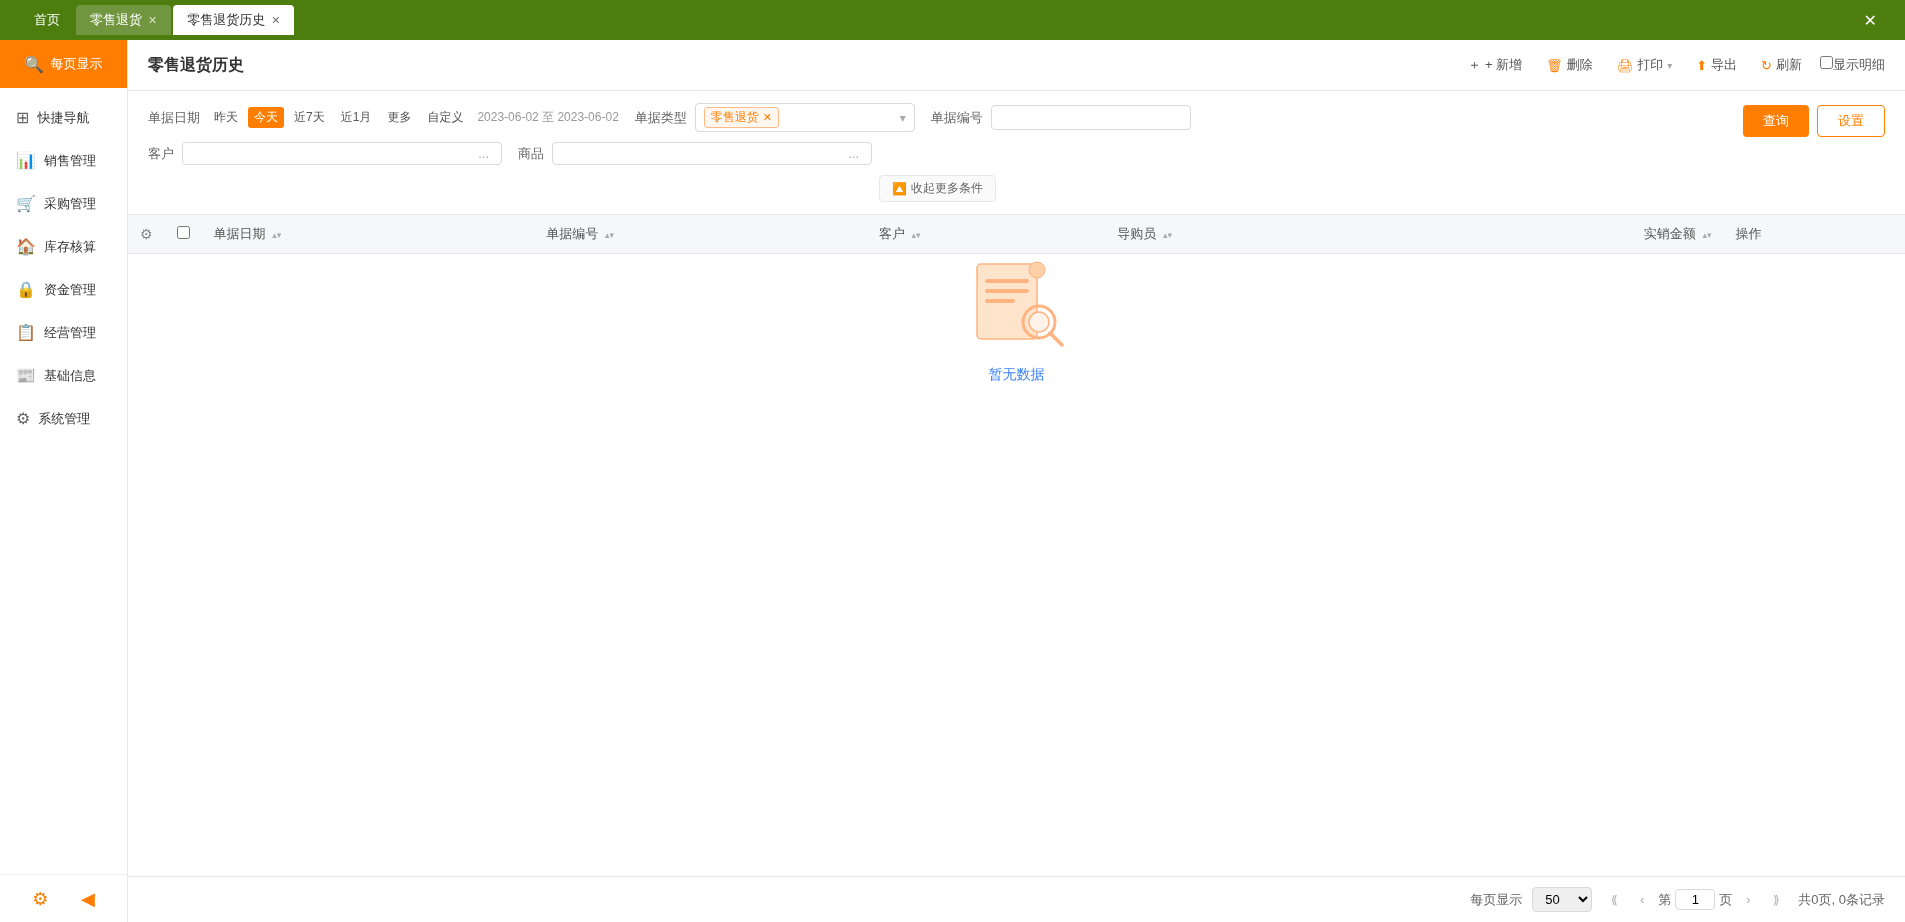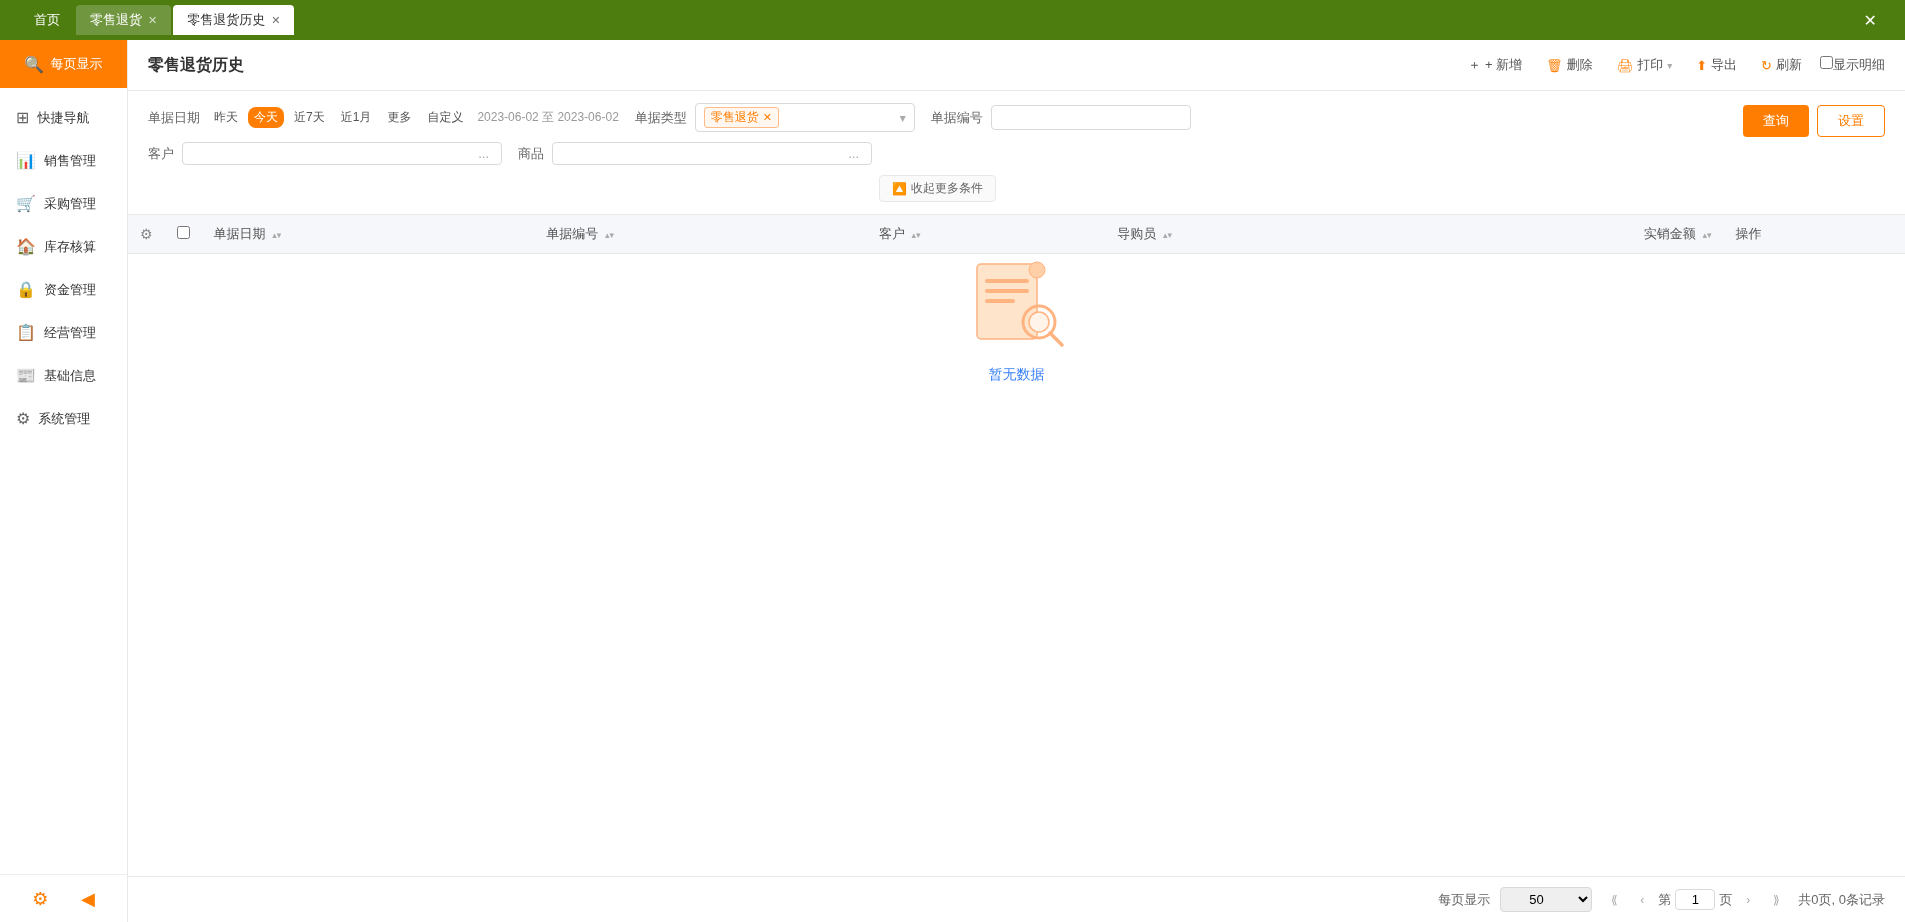--- a/index.html
+++ b/index.html
@@ -37,21 +37,21 @@
     .show-detail { display: flex; align-items: flex-start; gap: 0; font-size: 13px; color: #555; }
     .show-detail input[type=checkbox] { cursor: pointer; }
 
     
     .filter-area { background: #fff; padding: 12px 20px; border-bottom: 1px solid #e8e8e8; flex-shrink: 0; }
     .filter-row { display: flex; align-items: center; gap: 16px; margin-bottom: 10px; flex-wrap: wrap; }
     .filter-item { display: flex; align-items: center; gap: 8px; }
     .filter-label { color: #666; font-size: 13px; white-space: nowrap; }
     .date-shortcuts { display: flex; align-items: center; gap: 4px; }
     .date-btn { padding: 2px 6px; border-radius: 3px; cursor: pointer; font-size: 12px; color: #555; }
-    .date-btn.active { background: #ff7d00; color: #fff; border-radius: 8px; }
+    .date-btn.active { background: #ff7d00; color: #fff; border-radius: 3px; }
     .date-range { font-size: 12px; color: #999; margin-left: 4px; }
     .tag-input { display: flex; align-items: center; gap: 4px; border: 1px solid #d9d9d9; border-radius: 4px; padding: 3px 8px; min-width: 200px; background: #fff; }
     .tag { background: #fff7f0; border: 1px solid #ffbb88; color: #ff7d00; border-radius: 3px; padding: 1px 6px; font-size: 12px; display: flex; align-items: center; gap: 4px; }
     .tag-x { cursor: pointer; font-size: 11px; }
     .tag-chevron { color: #aaa; font-size: 12px; cursor: pointer; margin-left: auto; }
     .text-input { border: 1px solid #d9d9d9; border-radius: 4px; padding: 4px 8px; font-size: 13px; width: 200px; outline: none; }
     .ellipsis-btn { color: #aaa; cursor: pointer; padding: 0 4px; }
     .collapse-btn { display: flex; align-items: center; gap: 4px; color: #666; font-size: 12px; cursor: pointer; padding: 4px 12px; border: 1px solid #e8e8e8; border-radius: 4px; background: #fafafa; }
 
     
@@ -66,21 +66,21 @@
     th .sort-arrows { display: inline-flex; flex-direction: column; gap: 0; margin-left: 3px; font-size: 9px; color: #aaa; }
     td { padding: 10px 12px; font-size: 13px; color: #333; border-bottom: 1px solid #f0f0f0; }
     .col-checkbox { width: 36px; text-align: center; }
     .col-setting { width: 36px; text-align: center; }
     .setting-icon { cursor: pointer; color: #888; font-size: 14px; }
     .empty-text { color: #3b82f6; font-size: 14px; }
 
     
     .pagination-bar { background: #fff; border-top: 1px solid #e8e8e8; padding: 10px 20px; display: flex; align-items: center; justify-content: flex-end; gap: 10px; flex-shrink: 0; }
     .page-size-label { color: #666; font-size: 13px; }
-    .page-size-select { border: 1px solid #d9d9d9; border-radius: 4px; padding: 3px 24px; font-size: 13px; outline: none; }
+    .page-size-select { border: 1px solid #d9d9d9; border-radius: 4px; padding: 3px 8px; font-size: 13px; outline: none; }
     .page-nav { display: flex; align-items: center; gap: 4px; }
     .page-nav-btn { width: 24px; height: 24px; display: flex; align-items: center; justify-content: center; cursor: pointer; color: #aaa; font-size: 12px; border: none; background: none; }
     .page-info { display: flex; align-items: center; gap: 4px; font-size: 13px; color: #666; }
     .page-input { border: 1px solid #d9d9d9; border-radius: 4px; padding: 2px 6px; width: 40px; text-align: center; font-size: 13px; outline: none; }
     .total-info { color: #666; font-size: 13px; }
 
     
     ::-webkit-scrollbar { width: 6px; height: 6px; }
     ::-webkit-scrollbar-thumb { background: #ccc; border-radius: 3px; }
 

